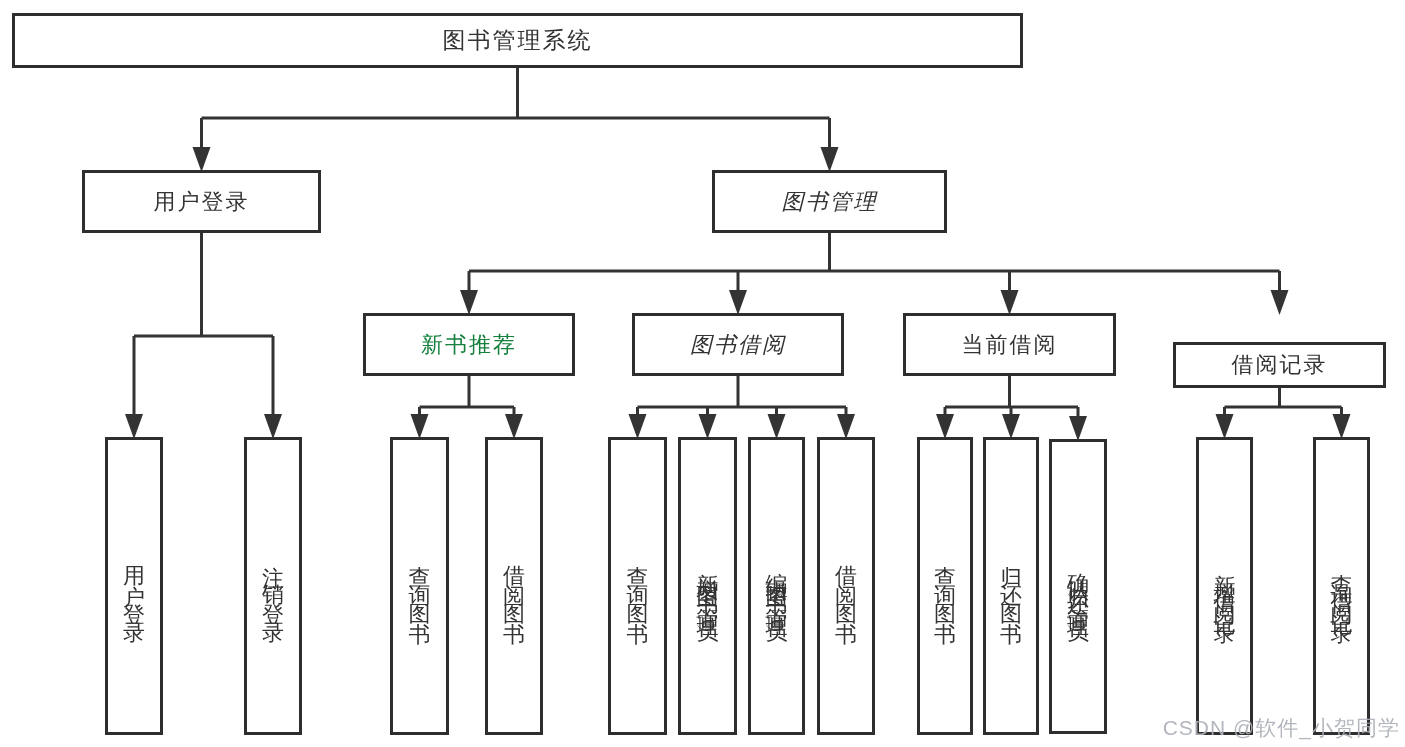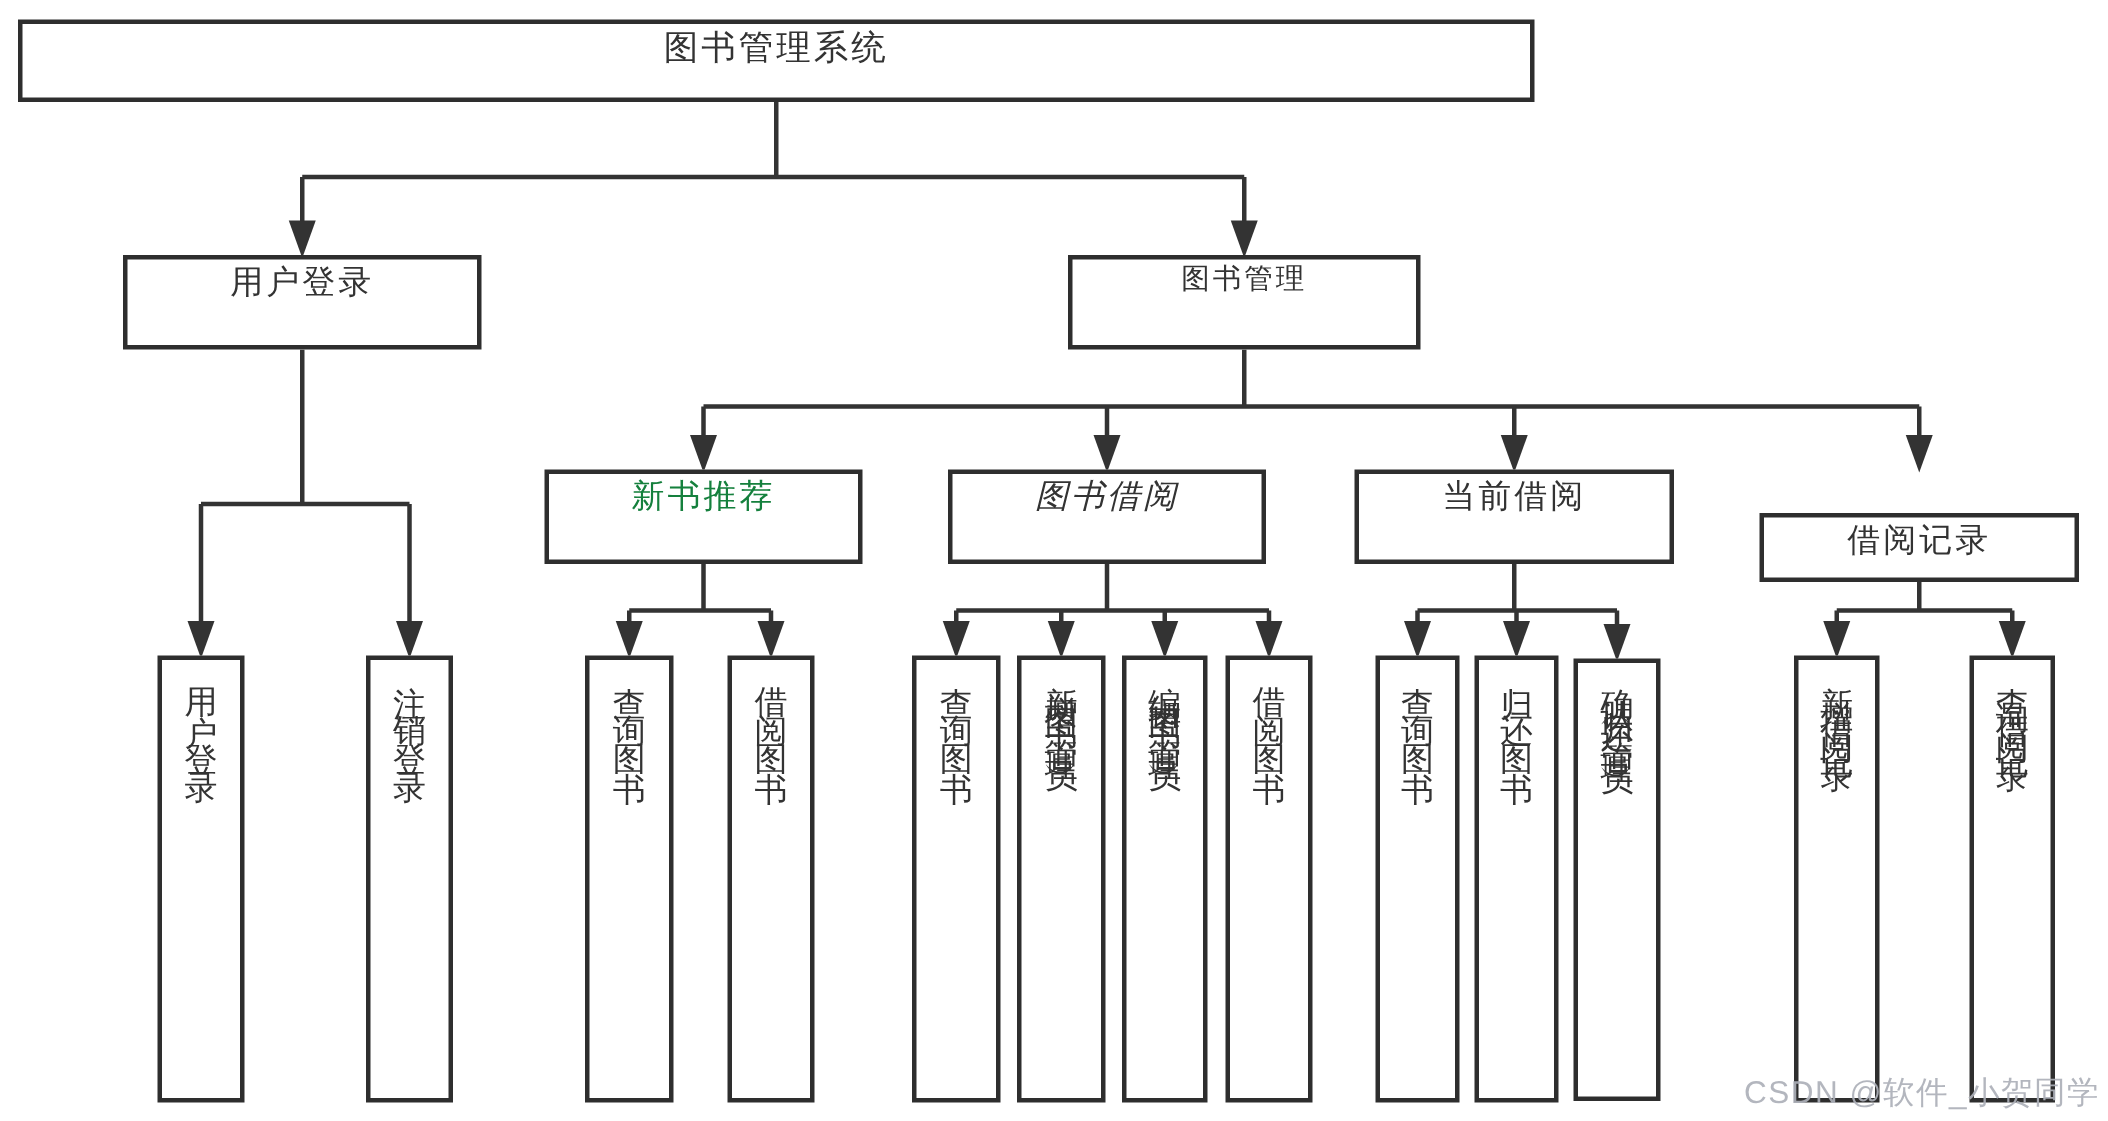--- a/index.html
+++ b/index.html
@@ -9,21 +9,21 @@
     background:#ffffff;
     overflow:hidden;
     font-family:"Liberation Sans",sans-serif;
   }
   .wires{position:absolute;left:0;top:0;z-index:1;}
   .node{
     position:absolute;z-index:2;
     background:#ffffff;
     border:3px solid #2e2e2e;
     box-sizing:border-box;
-    display:flex;align-items:flex-start;justify-content:center;
+    display:flex;align-items:center;justify-content:center;
     color:#333333;
   }
   .node span{
     font-size:22px;
     letter-spacing:2px;
     white-space:nowrap;
   }
   .node.v span{
     writing-mode:vertical-rl;
     text-orientation:mixed;
@@ -67,21 +67,21 @@
       <polygon points="1332.5,414 1350.5,414 1341.5,439" fill="#333333"></polygon>
     </svg>
   <div>
       <div class="node" style="left: 12px; top: 13px; width: 1011px; height: 55px; border-color: rgb(46, 46, 46);">
         <span style="color: rgb(51, 51, 51); font-size: 23px;">图书管理系统</span>
       </div>
       <div class="node" style="left: 82px; top: 170px; width: 239px; height: 63px; border-color: rgb(46, 46, 46);">
         <span style="color: rgb(51, 51, 51); font-size: 22px;">用户登录</span>
       </div>
       <div class="node" style="left: 712px; top: 170px; width: 235px; height: 63px; border-color: rgb(46, 46, 46);">
-        <span style="color: rgb(51, 51, 51); font-size: 19px;">图书管理</span>
+        <span style="color: rgb(51, 51, 51); font-size: 22px; font-style: italic;">图书管理</span>
       </div>
       <div class="node" style="left: 363px; top: 313px; width: 212px; height: 63px; border-color: rgb(46, 46, 46);">
         <span style="color: #15803d; font-size: 22px;">新书推荐</span>
       </div>
       <div class="node" style="left: 632px; top: 313px; width: 212px; height: 63px; border-color: rgb(46, 46, 46);">
         <span style="color: rgb(51, 51, 51); font-size: 22px; font-style: italic;">图书借阅</span>
       </div>
       <div class="node" style="left: 903px; top: 313px; width: 213px; height: 63px; border-color: rgb(46, 46, 46); font-family: Liberation Mono, monospace;">
         <span style="color: rgb(51, 51, 51); font-size: 22px;">当前借阅</span>
       </div>

